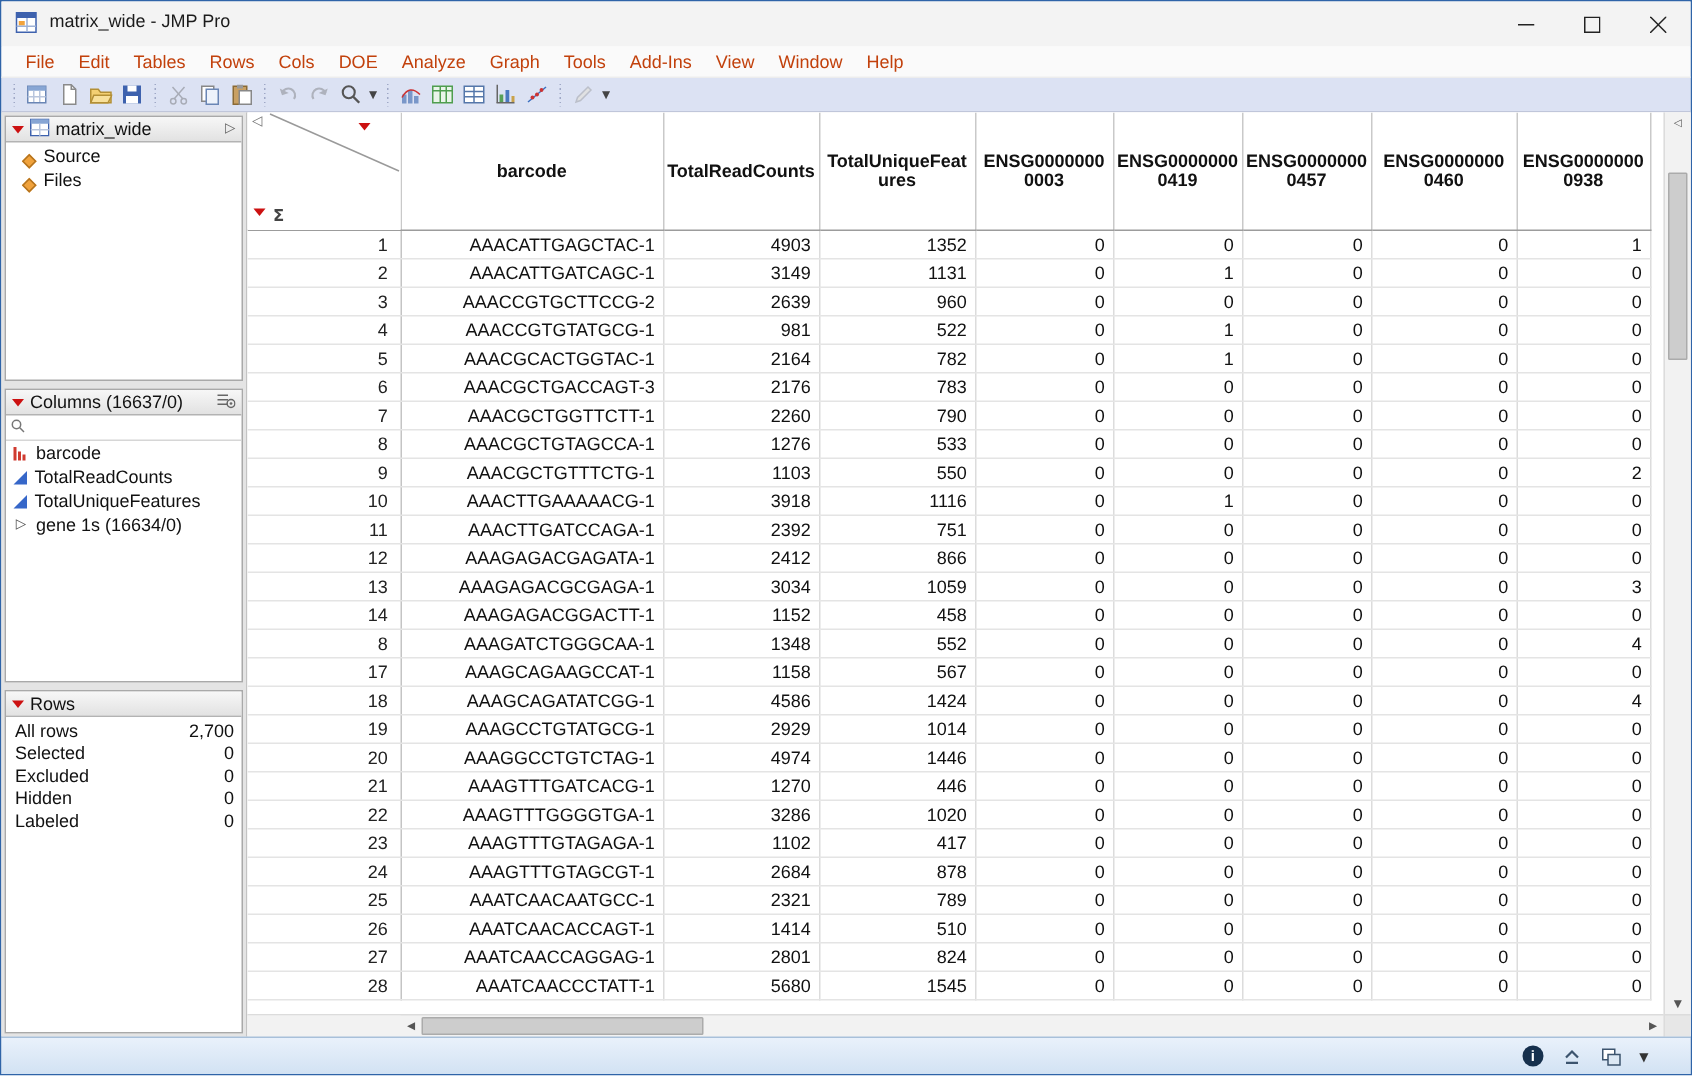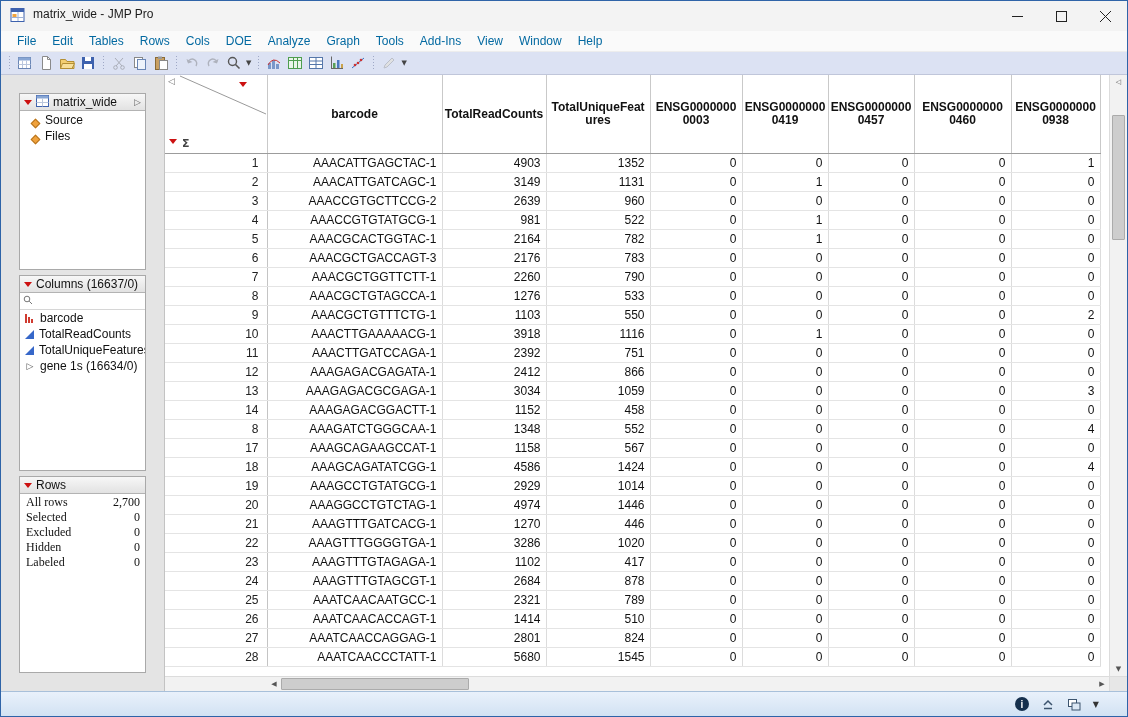--- a/index.html
+++ b/index.html
@@ -11,34 +11,34 @@
   
   .titlebar { height:30px; flex:0 0 30px; background:#f3f3f3; display:flex; align-items:center; }
   .title-left { display:flex; align-items:flex-start; gap:7px; padding-left:9px; flex:1; }
   .title-text { font-size:12px; color:#1b1b1b; }
   .title-buttons { display:flex; height:100%; }
   .tbtn { width:44px; height:100%; display:flex; align-items:center; justify-content:center; color:#222; }
   .tbtn svg { display:block; }
 
   
   .menubar { height:21px; flex:0 0 21px; background:#fafafa; border-bottom:1px solid #ededed; display:flex; align-items:center; padding-left:8px; }
-  .menu-item { padding:2px 8px; font-size:12px; color:#0369a1; cursor:default; }
+  .menu-item { padding:2px 8px; font-size:12px; color:#c2410c; cursor:default; }
 
   
   .toolbar { height:23px; flex:0 0 23px; background:var(--toolbar-bg,#dce2f3); border-bottom:1px solid #c0c6da; display:flex; align-items:center; padding-left:3px; }
   .tb-btn { width:21px; height:20px; display:flex; align-items:center; justify-content:center; border-radius:2px; }
   .tb-btn.disabled { opacity:.38; }
   .tb-grip { width:4px; height:15px; margin:0 3px; background:repeating-linear-gradient(180deg,#9fa8c6 0 1px,transparent 1px 3px); background-size:1px 100%; background-repeat:no-repeat; background-position:center; }
   .tb-caret { font-family:"DejaVu Sans",sans-serif; font-size:7px; color:#444; padding:0 2px; }
 
   
   .main { flex:1; display:flex; min-height:0; background:#e4e4e4; }
 
   
-  .sidebar { width:164px; flex:0 0 164px; background:#e4e4e4; border-right:1px solid #c3c3c3; padding:18px; display:flex; flex-direction:column; gap:5px; }
+  .sidebar { width:164px; flex:0 0 164px; background:#e4e4e4; border-right:1px solid #c3c3c3; padding:2px; display:flex; flex-direction:column; gap:5px; }
   .panel { background:#fff; border:1px solid #a9a9a9; display:flex; flex-direction:column; overflow:hidden; }
   .panel-header { height:17px; flex:0 0 17px; background:linear-gradient(#f7f7f7,#e2e2e2); border-bottom:1px solid #b3b3b3; display:flex; align-items:center; gap:4px; padding:0 4px; font-size:12px; }
   .panel-title { white-space:nowrap; }
   .spacer { flex:1; }
   .red-tri { width:0; height:0; border-left:4px solid transparent; border-right:4px solid transparent; border-top:5px solid var(--red-triangle,#c11); display:inline-block; flex:0 0 auto; }
   .hollow-right { font-family:"DejaVu Sans",sans-serif; font-size:9px; color:#666; line-height:1; }
   #table-panel { height:177px; flex:0 0 177px; }
   #columns-panel { height:196px; flex:0 0 196px; }
   #rows-panel { flex:1; }
 
@@ -48,21 +48,21 @@
   .search-row { height:17px; flex:0 0 17px; border-bottom:1px solid #d6d6d6; display:flex; align-items:center; padding:0 3px; gap:3px; }
   .search-row input { border:none; outline:none; flex:1; font-size:11px; font-family:inherit; background:transparent; }
 
   .col-item { height:16px; display:flex; align-items:center; gap:5px; padding-left:5px; }
   .icon-nominal { display:inline-flex; align-items:flex-end; gap:1px; height:10px; width:10px; }
   .icon-nominal i { width:2px; background:var(--nominal-red,#d03b30); display:block; }
   .icon-nominal i:nth-child(1){ height:9px; } .icon-nominal i:nth-child(2){ height:6px; } .icon-nominal i:nth-child(3){ height:4px; }
   .icon-continuous { width:0; height:0; border-bottom:9px solid var(--accent-blue,#3667c9); border-left:9px solid transparent; display:inline-block; }
   .icon-group { font-family:"DejaVu Sans",sans-serif; font-size:9px; color:#555; width:10px; text-align:center; }
 
-  .rows-stats { padding-top:1px;font-family:Liberation Serif, serif; }
+  .rows-stats { padding-top:1px; }
   .stat-row { height:15px; display:flex; align-items:center; justify-content:space-between; padding:0 5px 0 6px; font-size:12px; }
 
   
   .table-wrap { flex:1; min-width:0; display:grid; grid-template-columns:1fr 18px; grid-template-rows:1fr 15px; background:#fff; }
   .grid-area { overflow:hidden; position:relative; background:#fff; }
 
   table.data-grid { border-collapse:collapse; table-layout:fixed; width:935px; }
   .data-grid th { height:40px; font-size:12px; font-weight:bold; text-align:center; vertical-align:middle; white-space:pre-line; line-height:13px; background:#fff; border-right:1px solid #c9c9c9; border-bottom:1px solid #9c9c9c; padding:0 2px; }
   .data-grid th.corner { position:relative; padding:0; }
   .corner-diag { position:absolute; left:0; top:0; }

